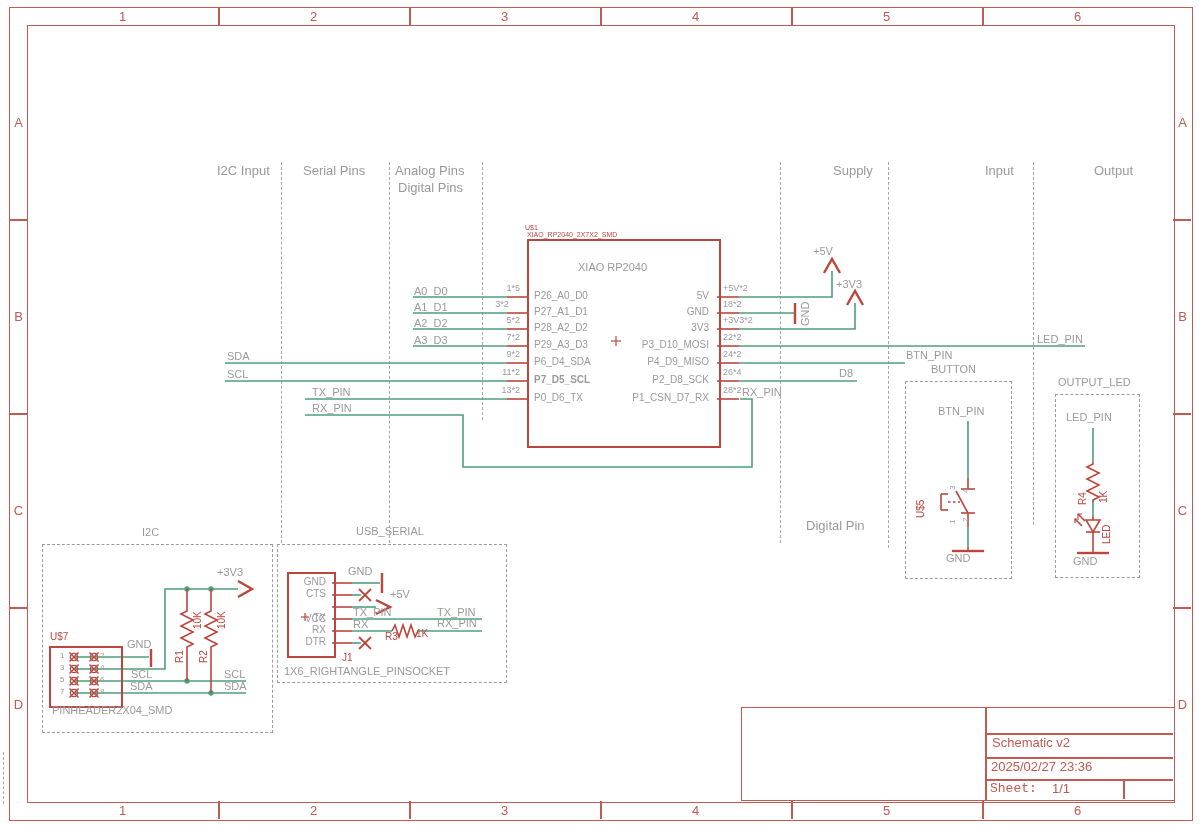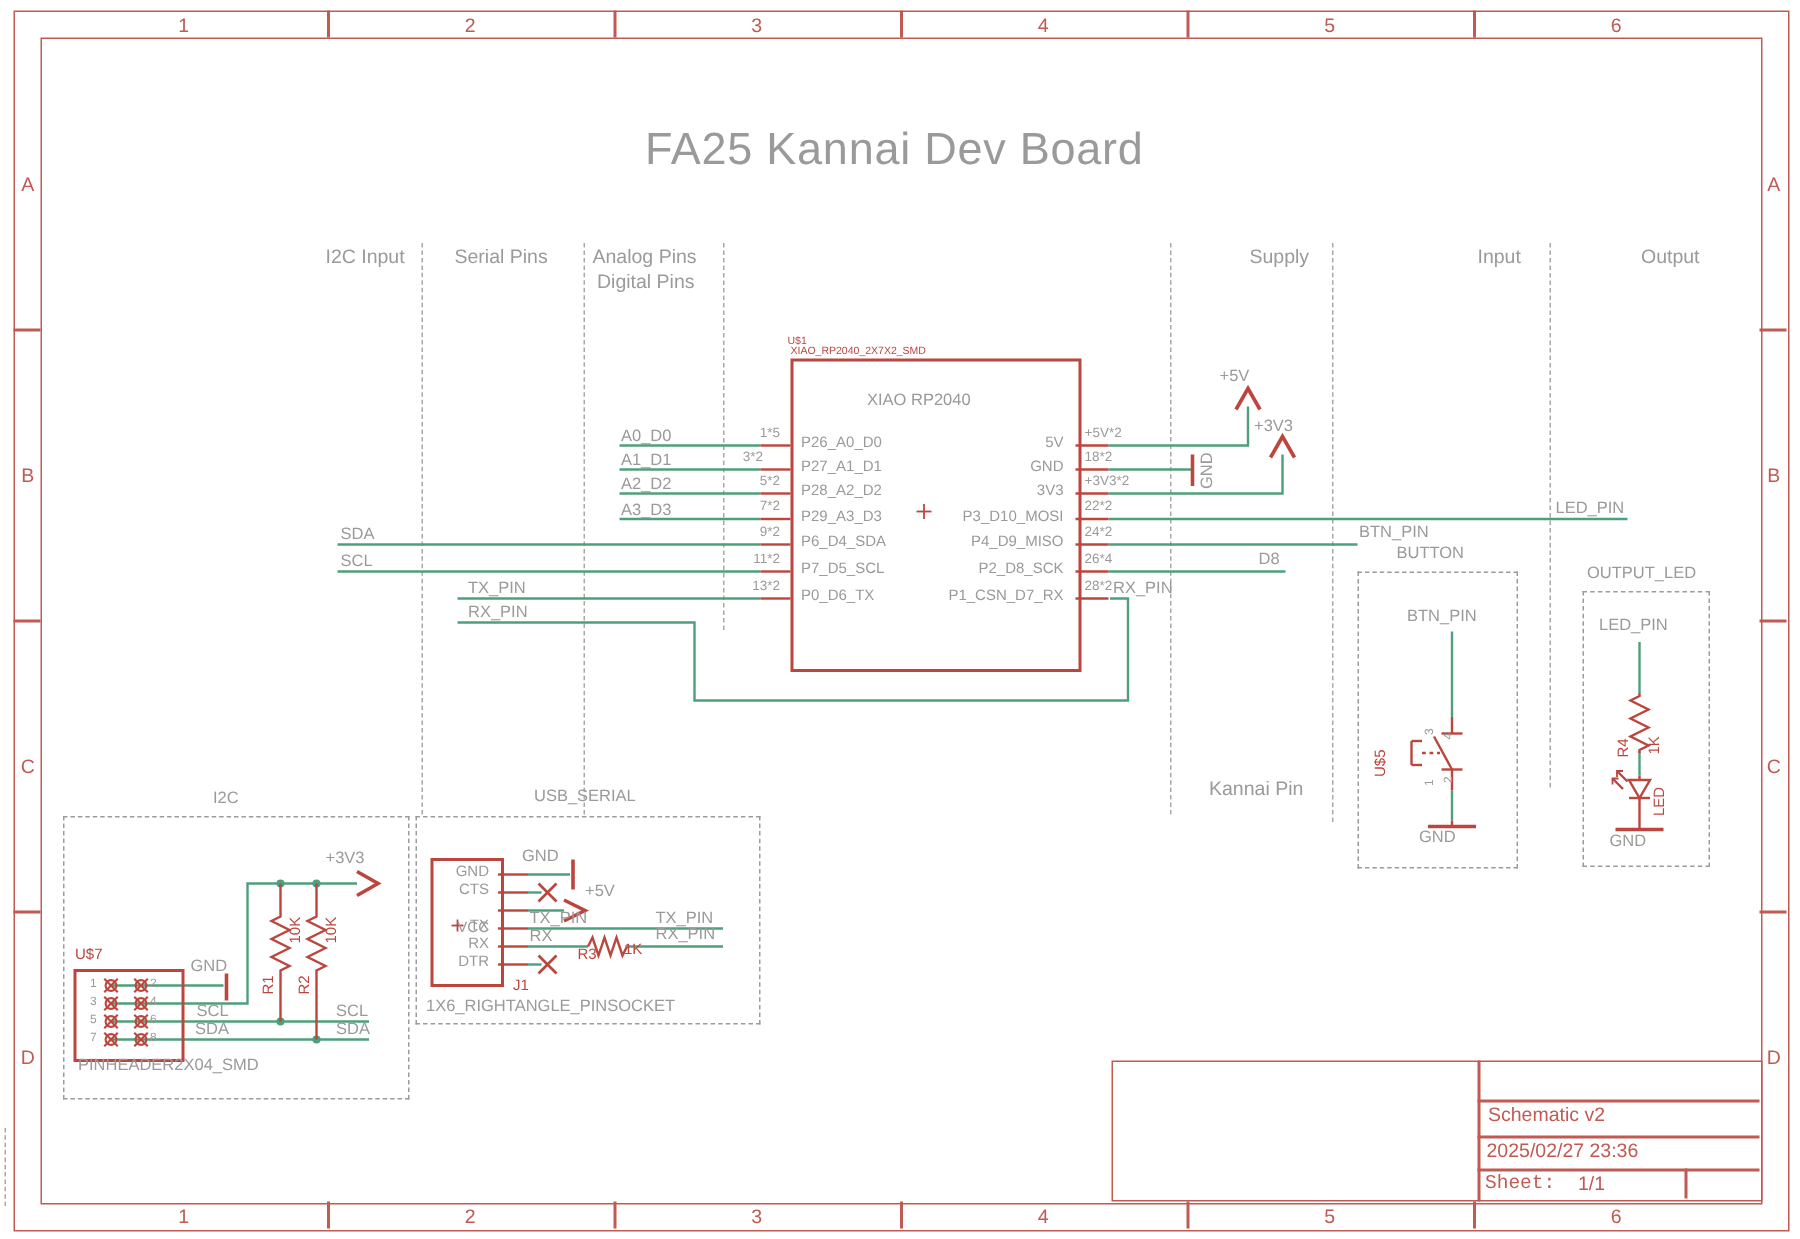--- a/index.html
+++ b/index.html
@@ -65,30 +65,29 @@
   <div class="cellrow" style="left:10px;top:115px;">A</div>
   <div class="cellrow" style="left:10px;top:309px;">B</div>
   <div class="cellrow" style="left:10px;top:503px;">C</div>
   <div class="cellrow" style="left:10px;top:697px;">D</div>
   <div class="cellrow" style="left:1174px;top:115px;">A</div>
   <div class="cellrow" style="left:1174px;top:309px;">B</div>
   <div class="cellrow" style="left:1174px;top:503px;">C</div>
   <div class="cellrow" style="left:1174px;top:697px;">D</div>
   <div class="dashline" style="left:3px;top:752px;height:52px;"></div>
 
-  <div class="t f30" style="left:430px;top:84px;">FA25 Kannai Dev Board</div>
 
   <div class="t f13" style="left:217px;top:164px;">I2C Input</div>
   <div class="t f13" style="left:303px;top:164px;">Serial Pins</div>
   <div class="t f13" style="left:395px;top:164px;">Analog Pins</div>
   <div class="t f13" style="left:398px;top:181px;">Digital Pins</div>
   <div class="t f13" style="left:833px;top:164px;">Supply</div>
   <div class="t f13" style="left:985px;top:164px;">Input</div>
   <div class="t f13" style="left:1094px;top:164px;">Output</div>
-  <div class="t f13" style="left:806px;top:519px;">Kannai Pin</div>
+  <div class="t f13" style="left:806px;top:519px;">Digital Pin</div>
 
   <div class="dashline" style="left:281px;top:162px;height:381px;"></div>
   <div class="dashline" style="left:389px;top:162px;height:381px;"></div>
   <div class="dashline" style="left:482px;top:162px;height:258px;"></div>
   <div class="dashline" style="left:780px;top:162px;height:381px;"></div>
   <div class="dashline" style="left:888px;top:162px;height:386px;"></div>
   <div class="dashline" style="left:1033px;top:162px;height:363px;"></div>
 
   <svg width="1200" height="826">
     <g stroke="#4e9f7c" stroke-width="1.6" fill="none">
@@ -254,21 +253,21 @@
   <div class="redbox" style="left:527px;top:239px;width:190px;height:205px;"></div>
   <div class="t f7 red" style="left:525px;top:224px;">U$1</div>
   <div class="t f7 red" style="left:527px;top:231px;">XIAO_RP2040_2X7X2_SMD</div>
   <div class="t f11" style="left:578px;top:262px;">XIAO RP2040</div>
 
   <div class="t f10" style="left:534px;top:291px;">P26_A0_D0</div>
   <div class="t f10" style="left:534px;top:307px;">P27_A1_D1</div>
   <div class="t f10" style="left:534px;top:323px;">P28_A2_D2</div>
   <div class="t f10" style="left:534px;top:340px;">P29_A3_D3</div>
   <div class="t f10" style="left:534px;top:357px;">P6_D4_SDA</div>
-  <div class="t f10" style="left:534px;top:375px;">P7_D5_SCL</div>
+  <div class="t f10" style="left:534px;top:375px;font-weight:bold;">P7_D5_SCL</div>
   <div class="t f10" style="left:534px;top:393px;">P0_D6_TX</div>
   <div class="t f10 ralign" style="left:565px;top:291px;width:144px;">5V</div>
   <div class="t f10 ralign" style="left:565px;top:307px;width:144px;">GND</div>
   <div class="t f10 ralign" style="left:565px;top:323px;width:144px;">3V3</div>
   <div class="t f10 ralign" style="left:565px;top:340px;width:144px;">P3_D10_MOSI</div>
   <div class="t f10 ralign" style="left:565px;top:357px;width:144px;">P4_D9_MISO</div>
   <div class="t f10 ralign" style="left:565px;top:375px;width:144px;">P2_D8_SCK</div>
   <div class="t f10 ralign" style="left:565px;top:393px;width:144px;">P1_CSN_D7_RX</div>
 
   <div class="t f9 ralign" style="left:484px;top:284px;width:36px;">1*5</div>

